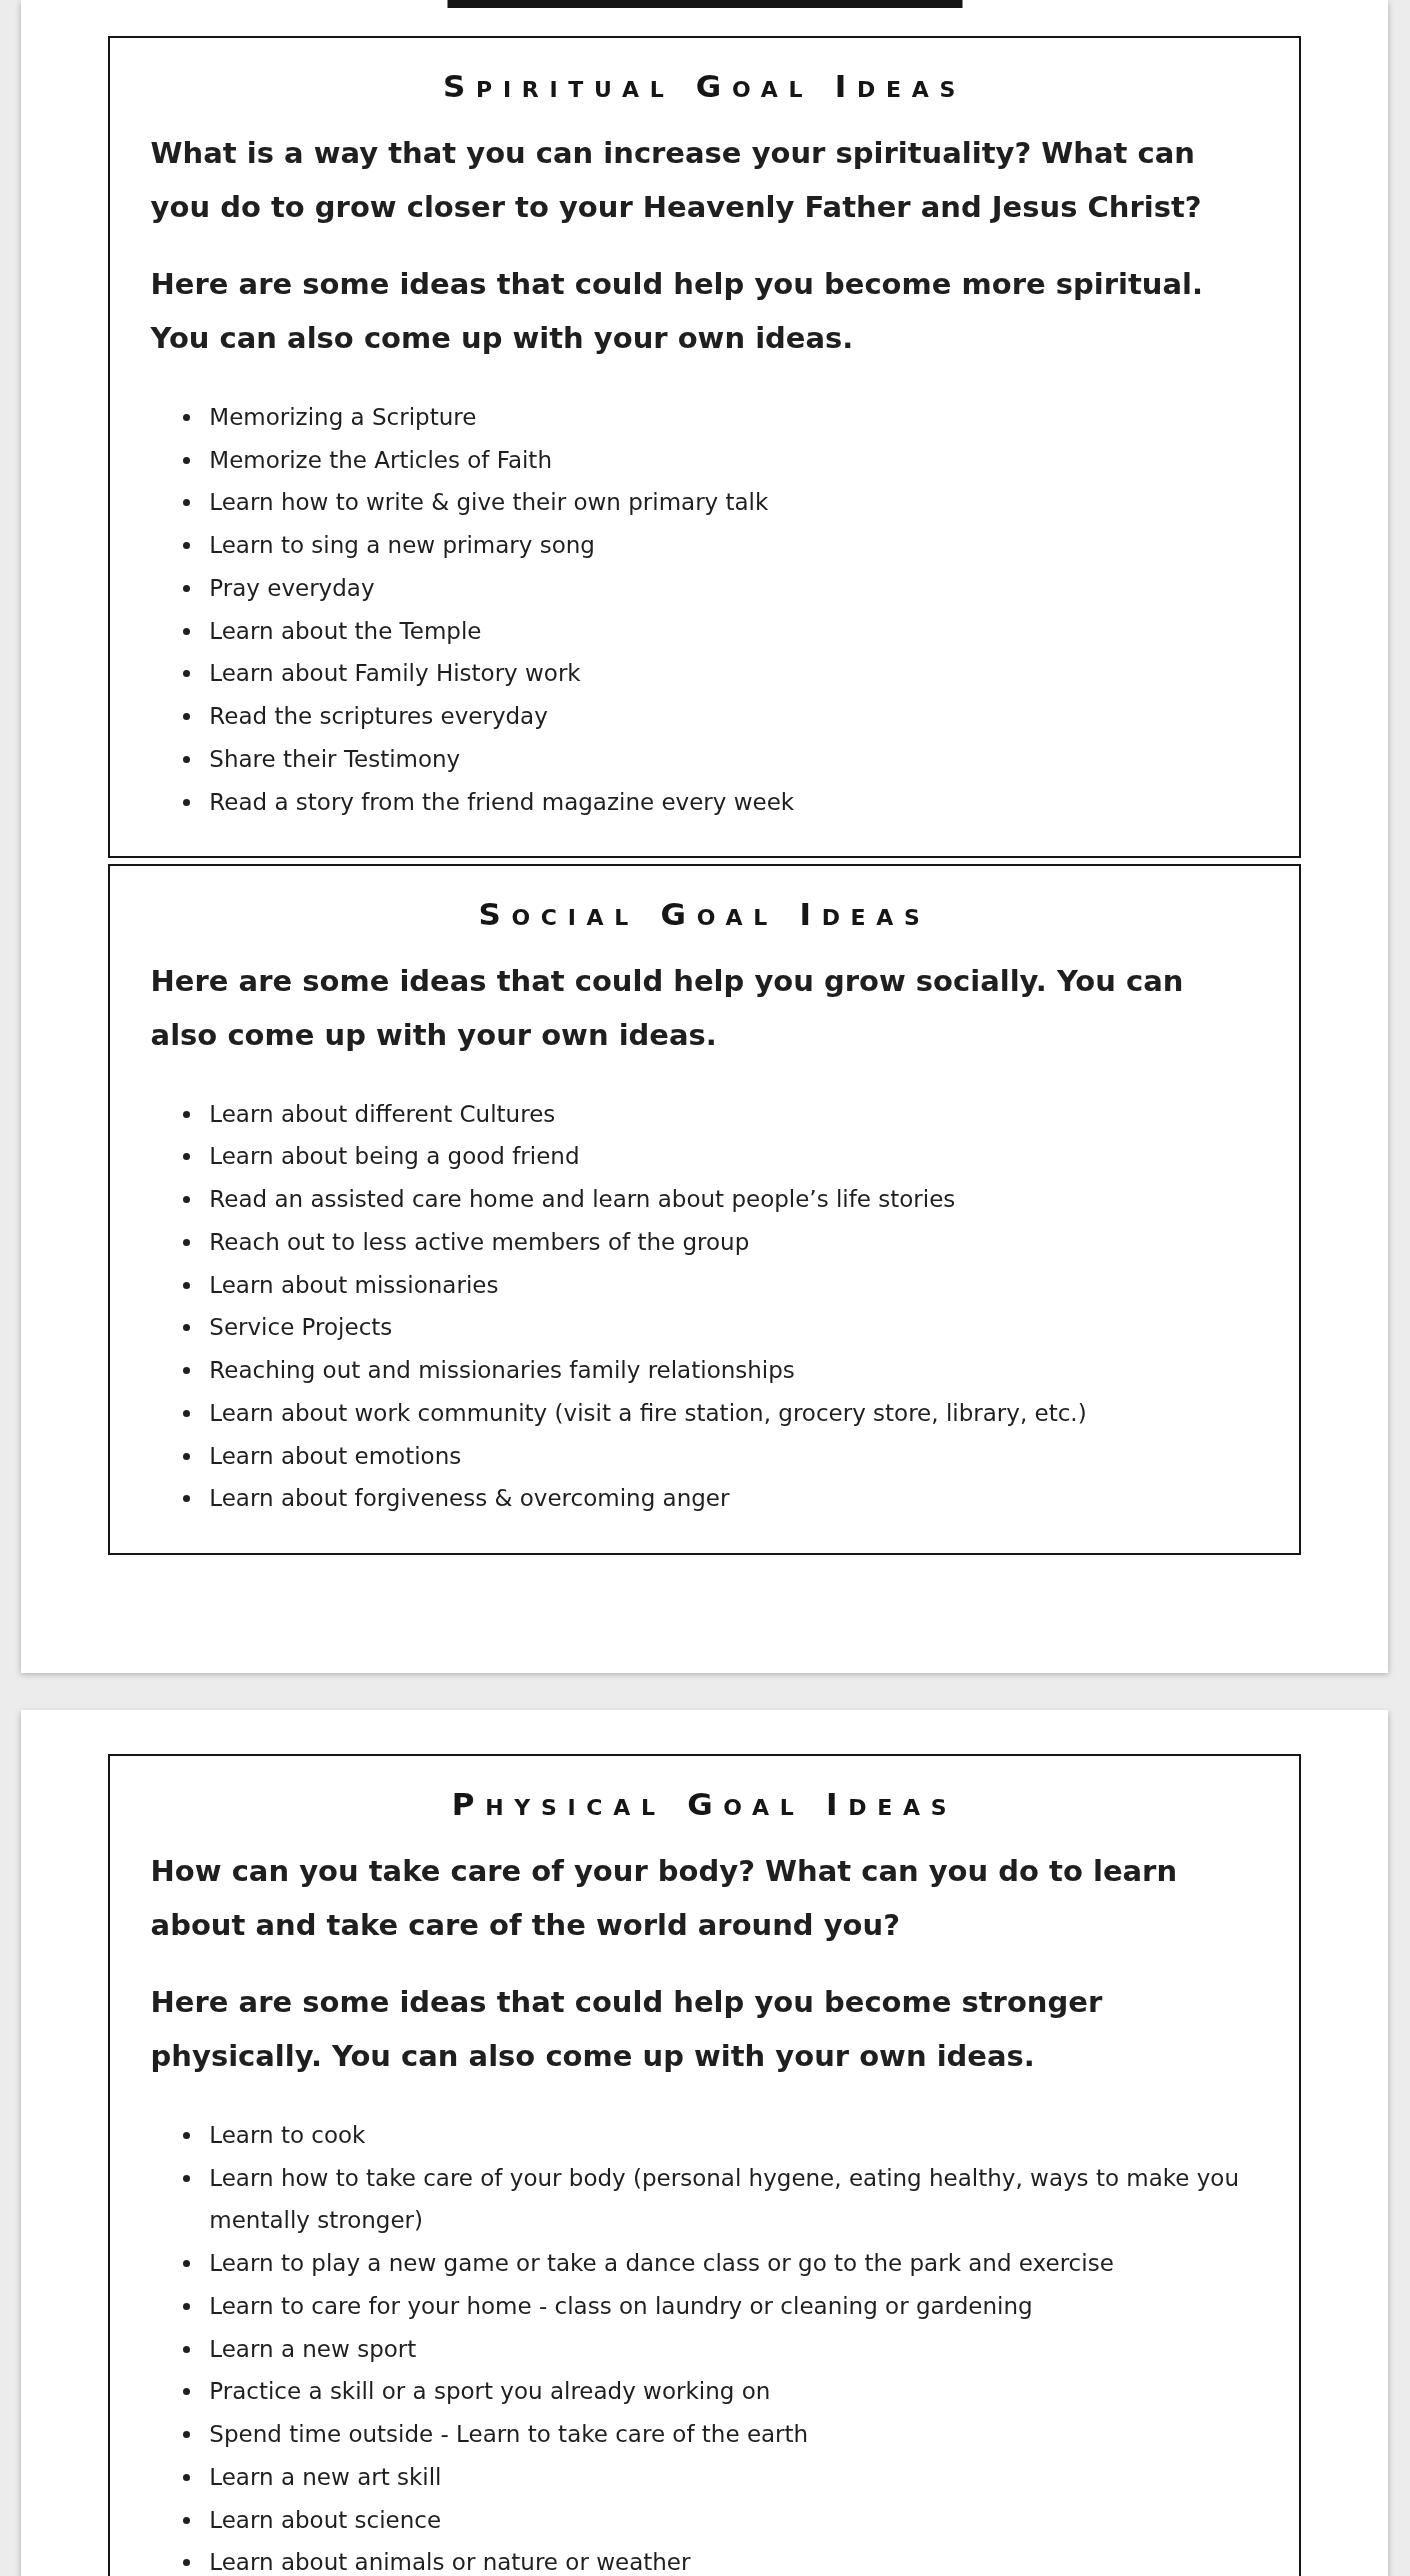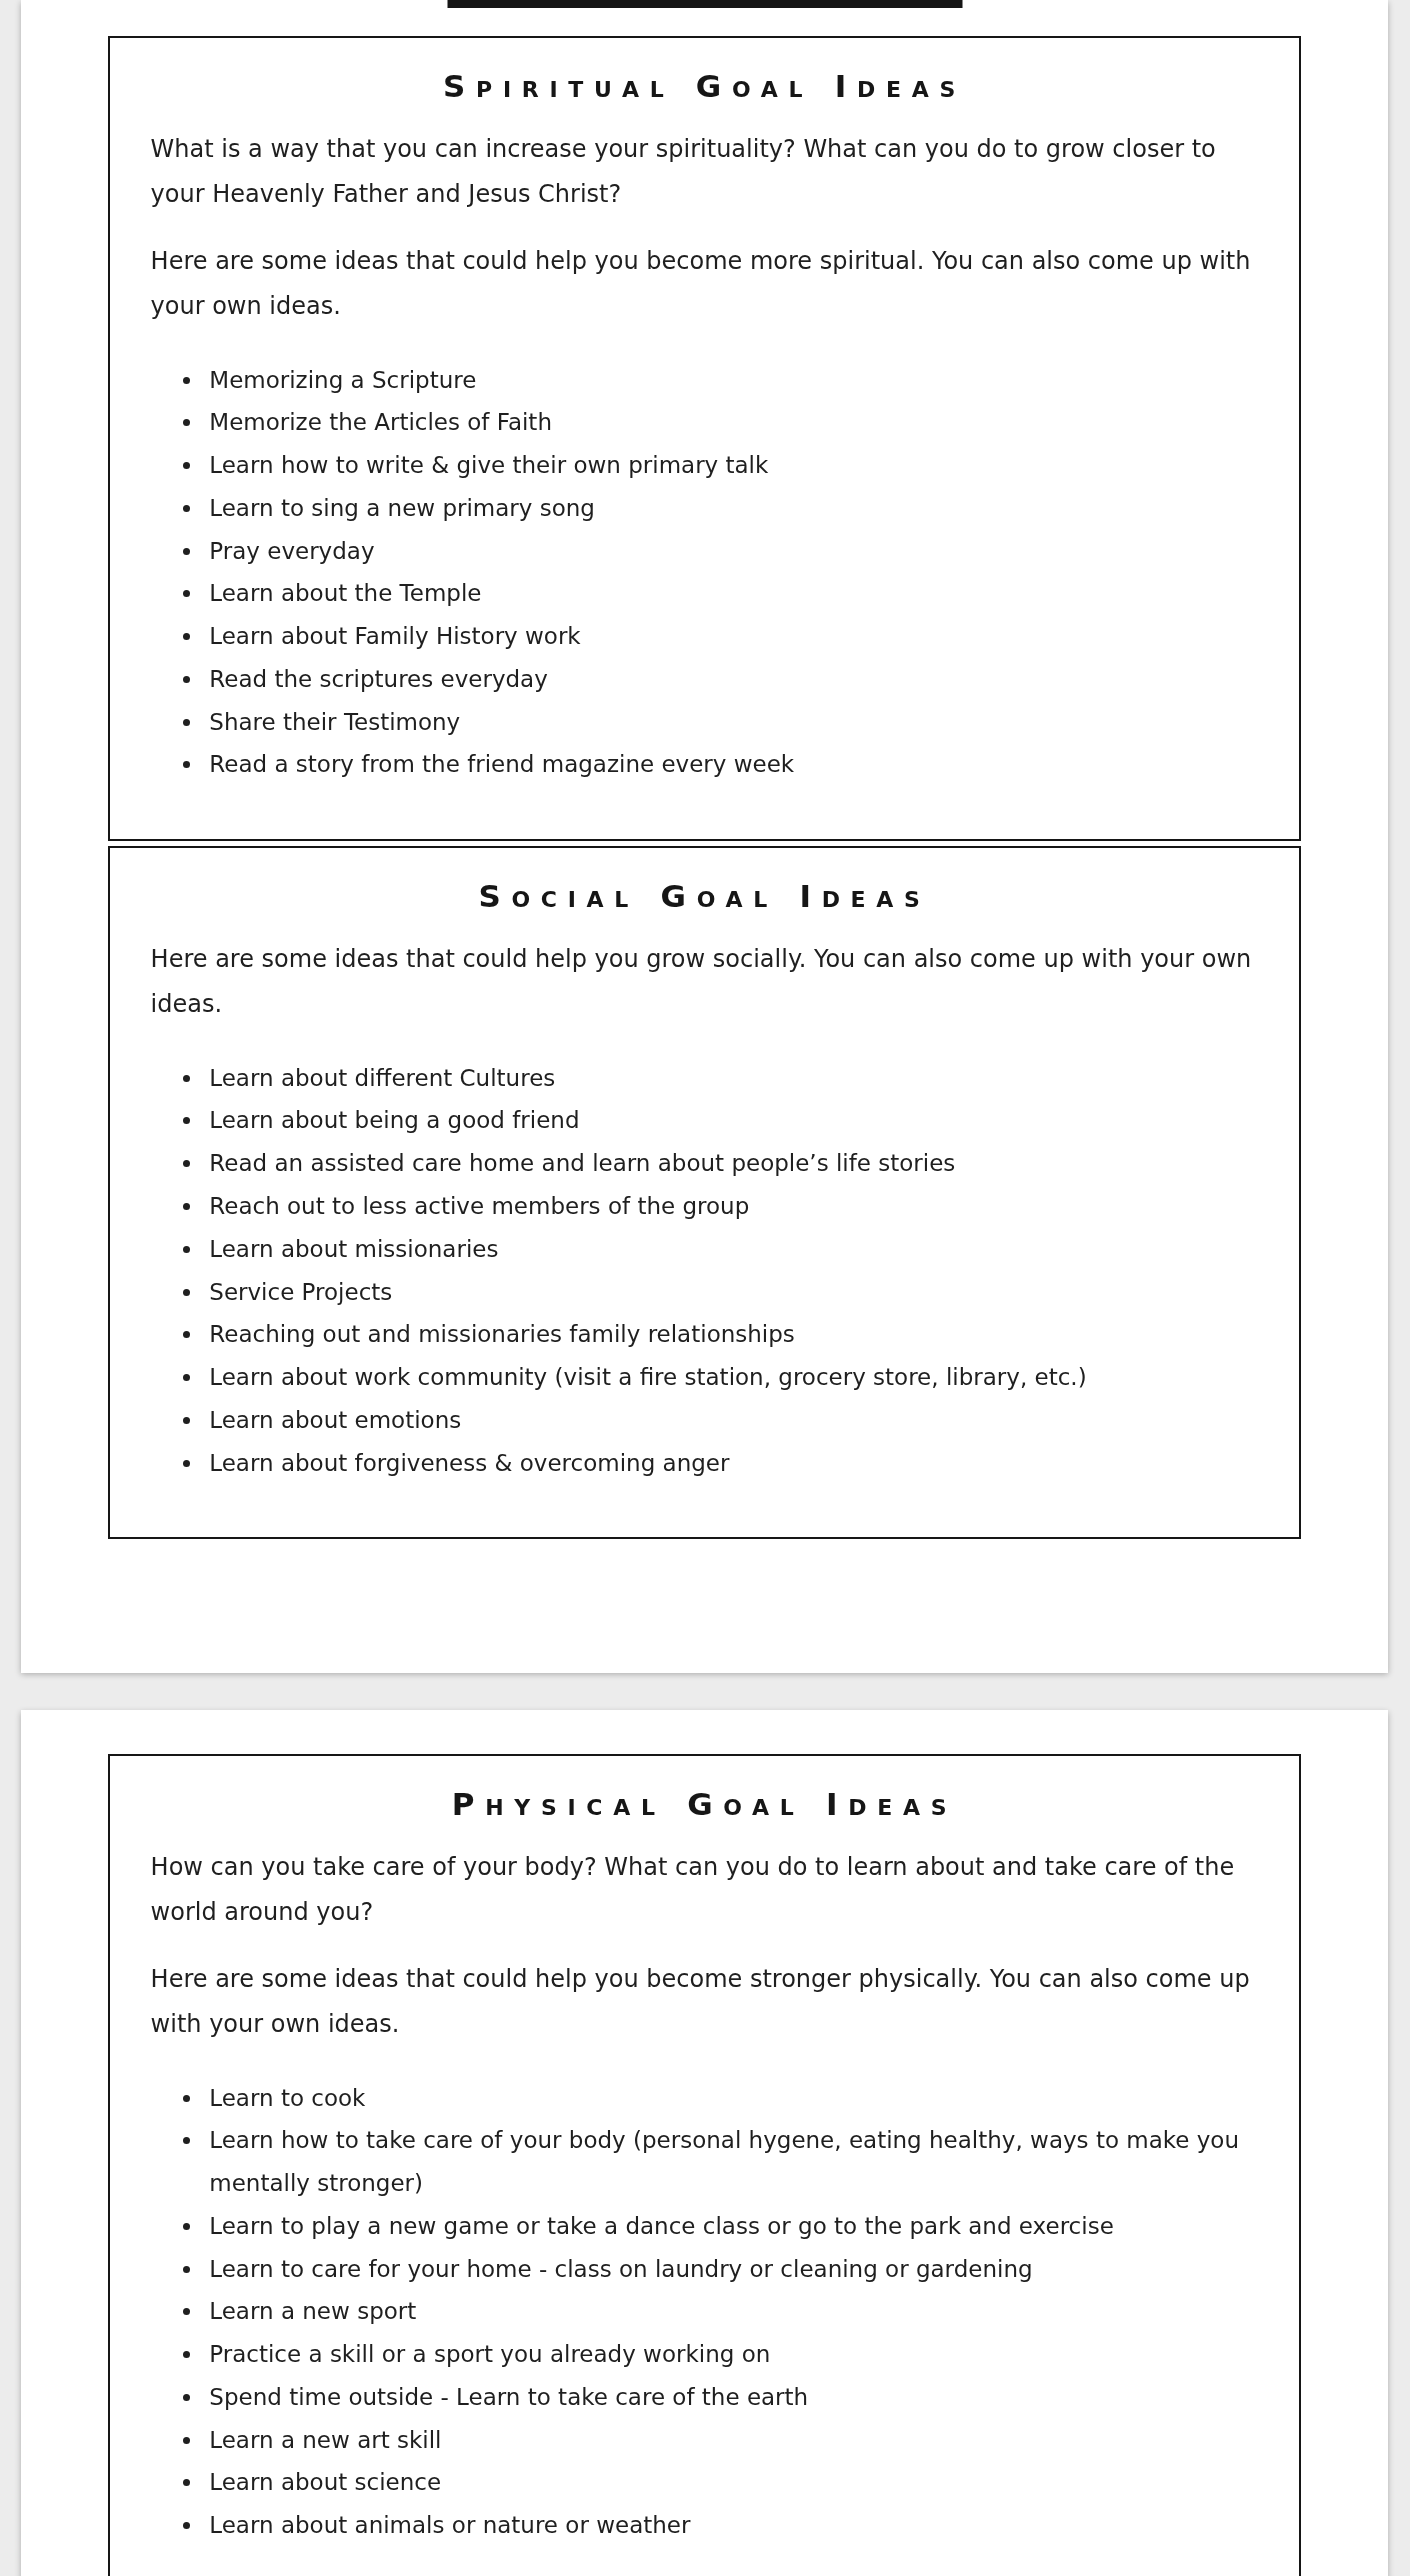--- a/index.html
+++ b/index.html
@@ -35,37 +35,38 @@
     transform: translateX(-50%);
     width: 515px;
     height: 8px;
     background: #151515;
   }
   .boxes-wrap-1 { padding-top: 36px; }
   .boxes-wrap-2 { padding-top: 44px; }
   .goal-box {
     border: 2.7px solid #161616;
     margin: 0 87px;
-    padding: 14px 37px 44px 37px;
+    padding: 14px 37px 24px 37px;
     background: #ffffff;
   }
   .goal-box + .goal-box { margin-top: 5.3px; }
   .box-title {
     text-align: center;
     font-variant: small-caps;
     letter-spacing: 10.7px;
     font-size: 31px;
     font-weight: 600;
     color: #161616;
     margin: 16px 0 7px 0;
   }
   .para {
-    font-size: 24px;
+    font-size: 29px;
     line-height: 1.86;
     margin: 23px 3.6px;
+    font-weight: bold;
   }
   ul.goal-list {
     margin: 30px 0 9px 0;
     padding-left: 57px;
     list-style: disc;
   }
   ul.goal-list li {
     font-size: 23px;
     line-height: 1.86;
     padding-left: 5.3px;

